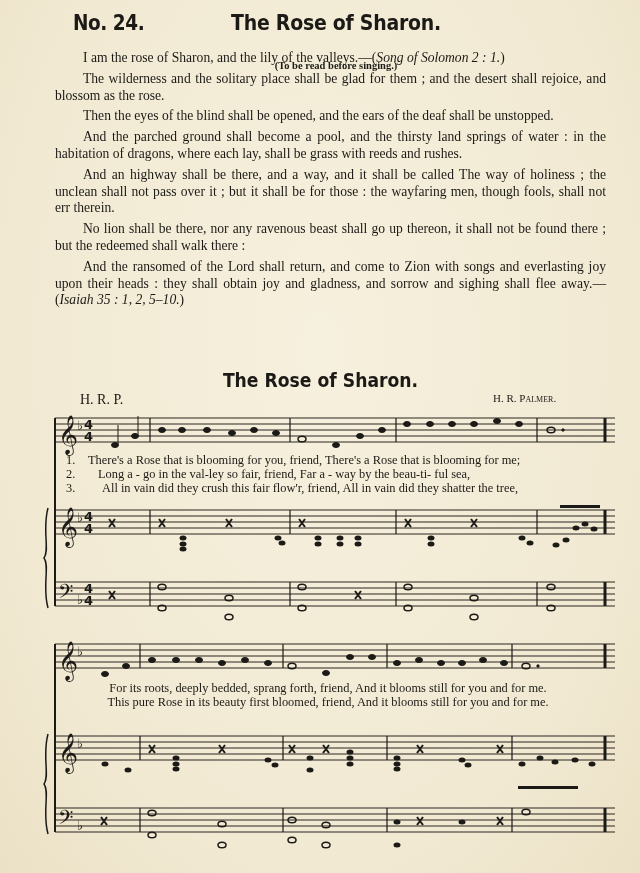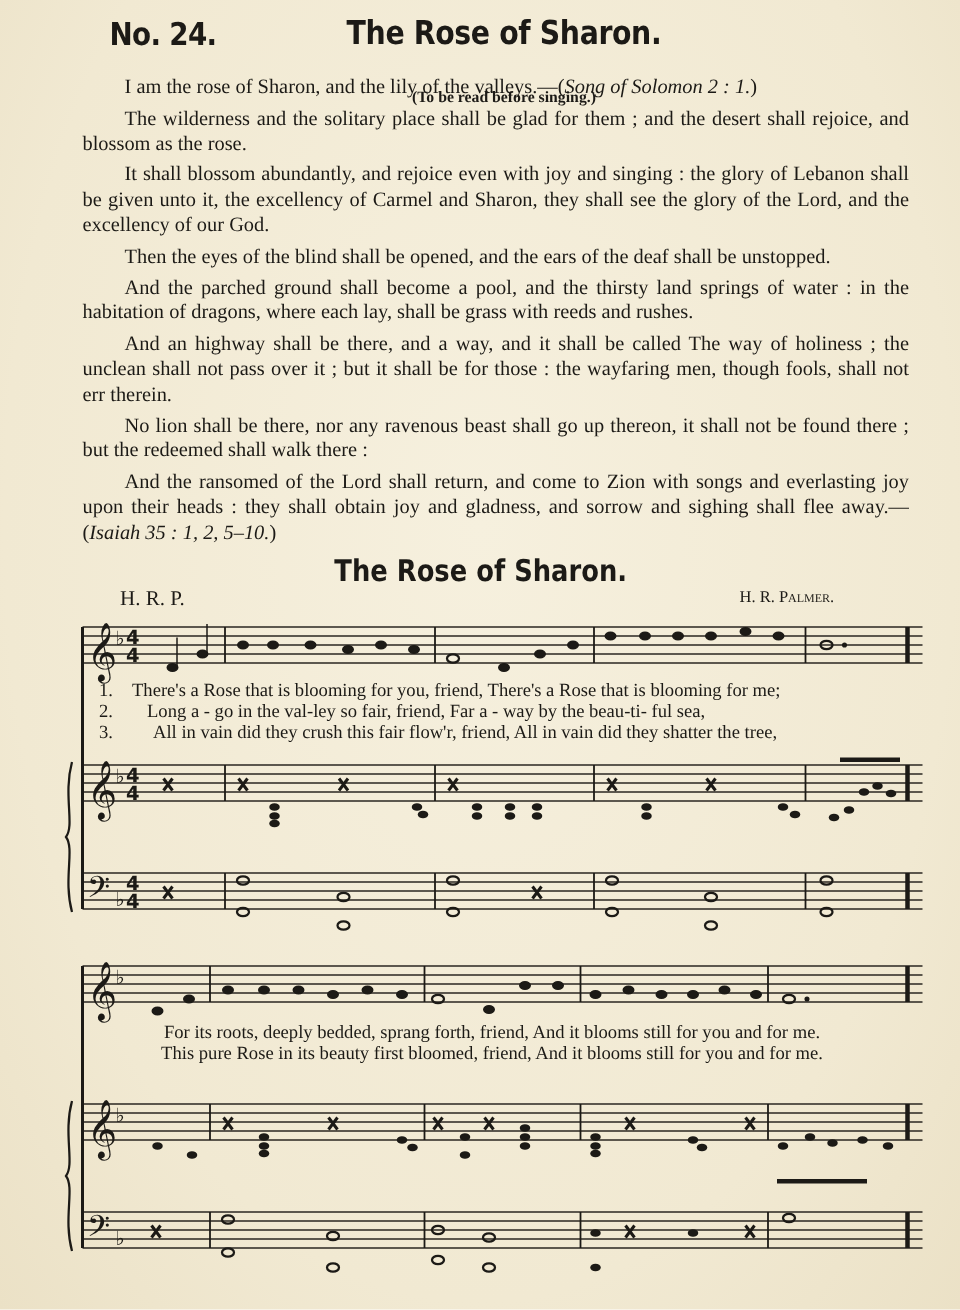--- a/index.html
+++ b/index.html
@@ -56,21 +56,20 @@
 
 <div class="header">
   <div class="hymn-no">No. 24.</div>
   <div class="title"><span>The Rose of Sharon.</span></div>
   <div class="note">(To be read before singing.)</div>
 </div>
 
 <div class="reading">
   <p><span>I am the rose of Sharon, and the lily of the valleys.—(</span><span class="ref">Song of Solomon 2 : 1.</span><span>)</span></p>
   <p>The wilderness and the solitary place shall be glad for them ; and the desert shall rejoice, and blossom as the rose.</p>
-  <p>It shall blossom abundantly, and rejoice even with joy and singing : the glory of Lebanon shall be given unto it, the excellency of Carmel and Sharon, they shall see the glory of the Lord, and the excellency of our God.</p>
   <p>Then the eyes of the blind shall be opened, and the ears of the deaf shall be unstopped.</p>
   <p>And the parched ground shall become a pool, and the thirsty land springs of water : in the habitation of dragons, where each lay, shall be grass with reeds and rushes.</p>
   <p>And an highway shall be there, and a way, and it shall be called The way of holiness ; the unclean shall not pass over it ; but it shall be for those : the wayfaring men, though fools, shall not err therein.</p>
   <p>No lion shall be there, nor any ravenous beast shall go up thereon, it shall not be found there ; but the redeemed shall walk there :</p>
   <p><span>And the ransomed of the Lord shall return, and come to Zion with songs and everlasting joy upon their heads : they shall obtain joy and gladness, and sorrow and sighing shall flee away.—(</span><span class="ref">Isaiah 35 : 1, 2, 5–10.</span><span>)</span></p>
 </div>
 
 <div class="song-title"><span>The Rose of Sharon.</span></div>
 <div class="lyricist">H. R. P.</div>
 <div class="composer">H. R. Palmer.</div>

